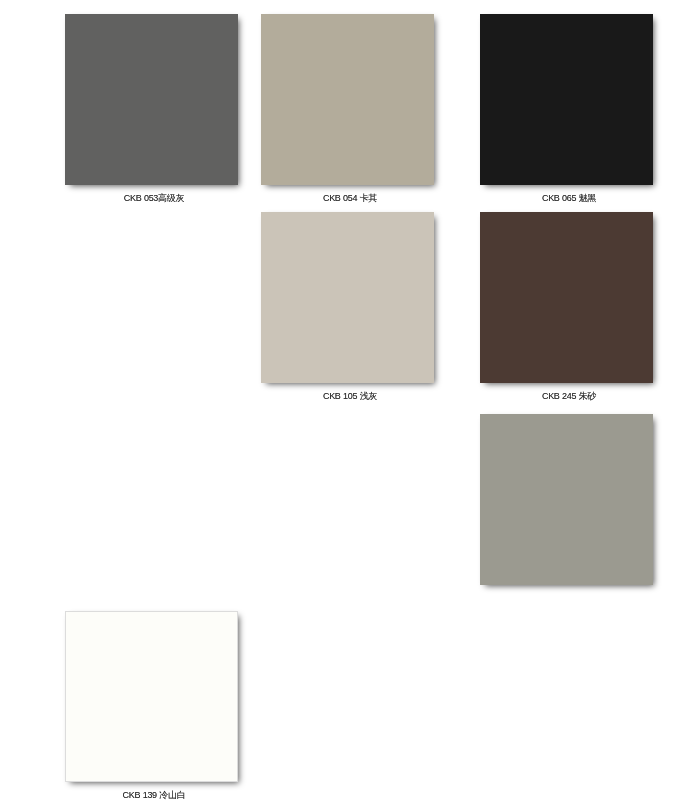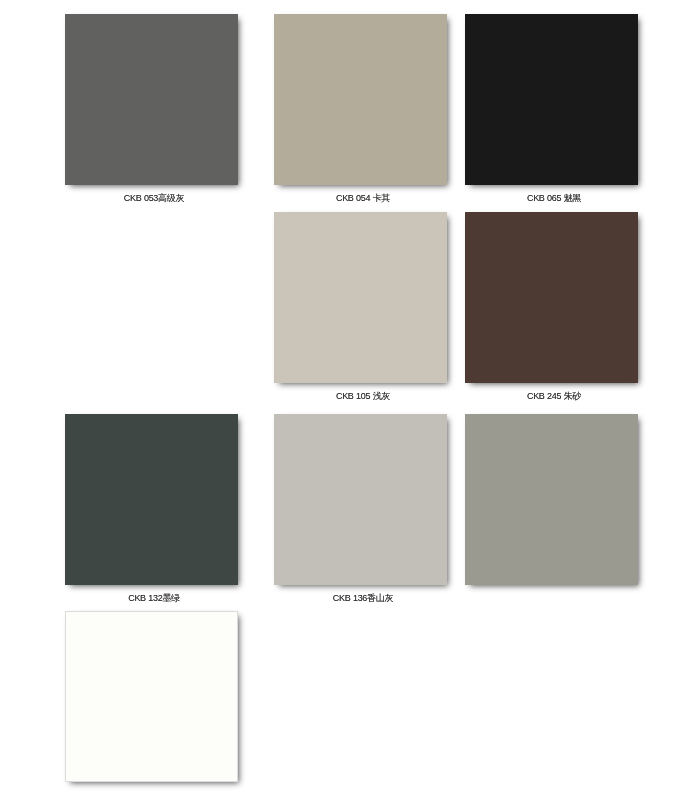--- a/index.html
+++ b/index.html
@@ -30,21 +30,21 @@
   .swatch.bordered .fill{border-color:#dcdcdc;}
   .label{
     width:173px;text-align:center;padding-left:2.5px;
     font-size:9px;letter-spacing:-0.3px;word-spacing:0.3px;color:#2e2e2e;
     margin-top:7px;
     white-space:nowrap;
     transform:translateZ(0);
     text-shadow:0 0 0.3px rgba(0,0,0,0.5);
   }
   
-  .c1{left:65px;}  .c2{left:274px;} .c3{left:465px;}
+  .c1{left:65px;}  .c2{left:261px;} .c3{left:480px;}
   .r1{top:14px;}   .r2{top:212px;}  .r3{top:414px;}  .r4{top:611px;}
 </style>
 </head>
 <body style="background: rgb(255, 255, 255);">
 
 <div class="grid">
 
   <div class="cell c1 r1">
     <div class="swatch">
       <div class="shadow"></div>
@@ -79,43 +79,30 @@
   </div>
 
   <div class="cell c3 r2">
     <div class="swatch">
       <div class="shadow"></div>
       <div class="fill" style="background: rgb(76, 58, 51);"></div>
     </div>
     <div class="label">CKB 245 朱砂</div>
   </div>
 
-  <div class="cell c1 r3">
-    <div class="swatch">
-      <div class="shadow"></div>
-      <div class="fill" style="background: rgb(63, 71, 68);"></div>
-    </div>
-    <div class="label">CKB 132墨绿</div>
-  </div>
 
-  <div class="cell c2 r3">
-    <div class="swatch">
-      <div class="shadow"></div>
-      <div class="fill" style="background: rgb(193, 191, 184);"></div>
-    </div>
-    <div class="label">CKB 136香山灰</div>
-  </div>
 
   <div class="cell c3 r3">
     <div class="swatch">
       <div class="shadow"></div>
       <div class="fill" style="background: rgb(155, 154, 144);"></div>
     </div>
   </div>
 
   <div class="cell c1 r4">
     <div class="swatch bordered">
       <div class="shadow"></div>
       <div class="fill" style="background: rgb(253, 253, 249); border-color: rgb(220, 220, 220);"></div>
     </div>
+    <div class="label">CKB 139 冷山白</div>
   </div>
 
 </div>
 
 </body></html>

